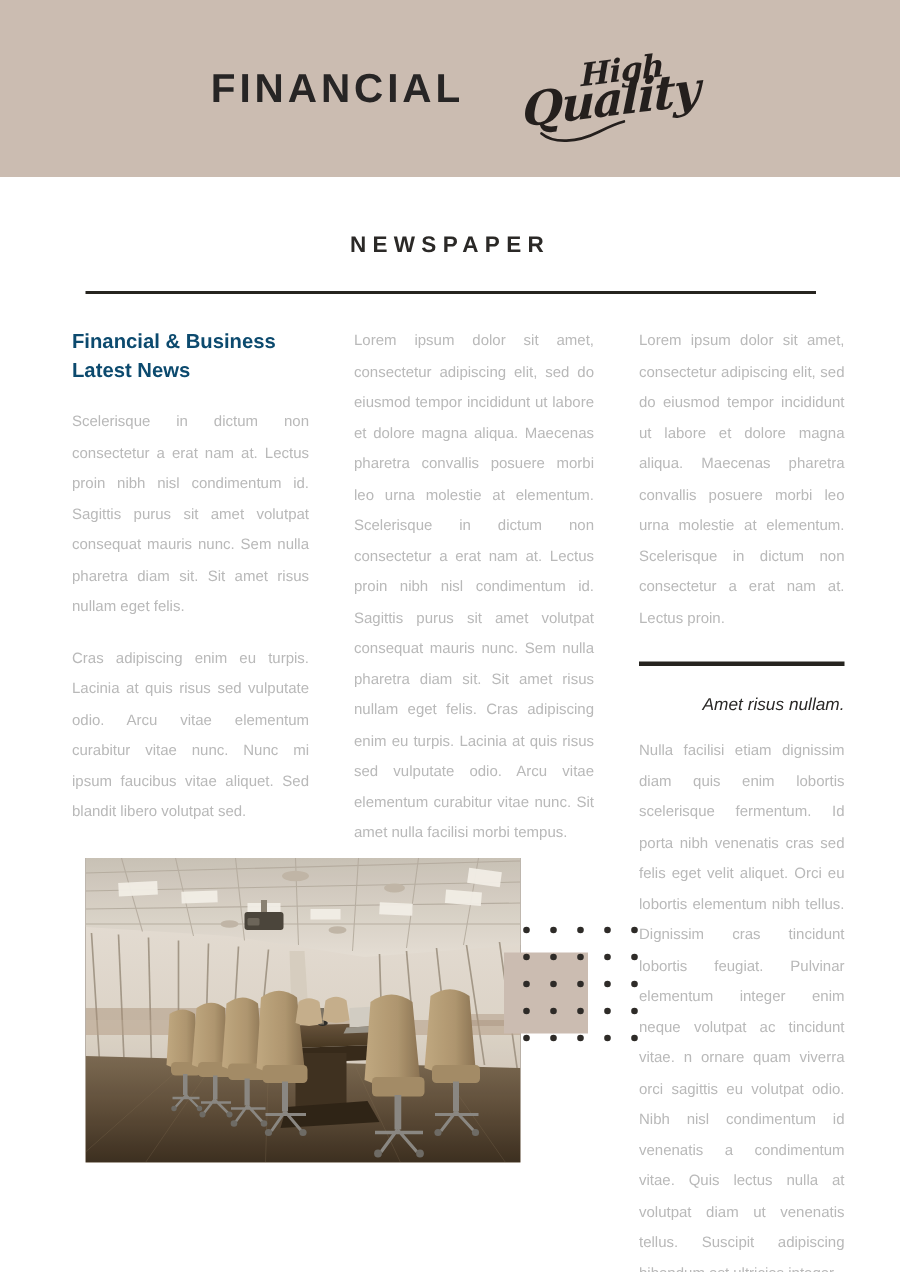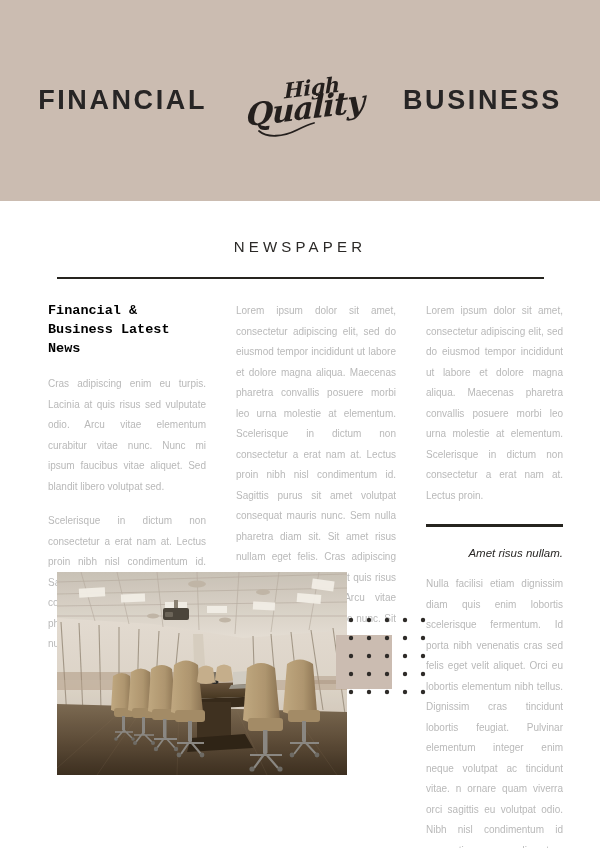--- a/index.html
+++ b/index.html
@@ -10,21 +10,21 @@
   body {
     width: 600px;
     height: 848px;
     font-family: "Liberation Sans", sans-serif;
     overflow: hidden;
     position: relative;
   }
 
   
   .masthead {
-    height: 201px;
+    height: 118px;
     background: #cbbcb1;
     display: flex;
     align-items: center;
     justify-content: center;
     gap: 0px;
     position: relative;
   }
   .masthead-word {
     font-family: "Liberation Sans", sans-serif;
     font-weight: bold;
@@ -76,21 +76,21 @@
     pointer-events: none;
   }
 
   
   .section-title-wrap {
     padding-top: 37px;
     text-align: center;
   }
   .section-title {
     font-family: "Liberation Sans", sans-serif;
-    font-weight: normal;
+    font-weight: bold;
     font-size: 15px;
     letter-spacing: 4.2px;
     color: #2b2927;
   }
 
   .top-rule {
     width: 487px;
     height: 2px;
     background: #26241f;
     margin: 22px auto 0 auto;
@@ -103,25 +103,25 @@
     padding: 0 48px;
     box-sizing: border-box;
     gap: 30px;
   }
   .col { width: 168px; flex: 0 0 168px; }
   .col.col3 { width: 137px; flex: 0 0 137px; }
   .col.col2 { width: 160px; flex: 0 0 160px; }
   .col.col1 { width: 158px; flex: 0 0 158px; }
 
   .head-serif {
-    font-family: Liberation Mono, monospace;
+    font-family: Liberation Sans, sans-serif;
     font-weight: bold;
     font-size: 13.5px;
     line-height: 1.42;
-    color: #000000;
+    color: #0c4a6e;
     margin: 0 0 16px 0;
   }
   .head-serif.sub { font-size: 13px; margin-bottom: 3px; }
 
   .subhead-italic {
     font-family: "Liberation Sans", sans-serif;
     font-style: italic;
     font-size: 11.5px;
     color: #2a2826;
     margin: 0 0 13px 0;
@@ -194,35 +194,34 @@
   <div class="masthead-word left">FINANCIAL</div>
 
   <div class="brand-logo">
     <div class="brand-top">High</div>
     <div class="brand-bottom">Quality</div>
     <svg class="brand-swash" viewBox="0 0 58 16">
       <path d="M2 10 C10 17, 26 16, 40 9 C48 5, 53 3, 57 2" fill="none" stroke="#241f1d" stroke-width="1.8" stroke-linecap="round"></path>
     </svg>
   </div>
 
-  <div class="masthead-word right">BUSINESS</div>
 </header>
 
 <div class="section-title-wrap">
   <div class="section-title">NEWSPAPER</div>
 </div>
 
 <div class="top-rule"></div>
 
 <div class="columns">
 
   <div class="col col1">
     <h2 class="head-serif">Financial &amp; Business Latest News</h2>
+    <p class="body-text">Scelerisque in dictum non consectetur a erat nam at. Lectus proin nibh nisl condimentum id. Sagittis purus sit amet volutpat consequat mauris nunc. Sem nulla pharetra diam sit. Sit amet risus nullam eget felis.</p>
     <p class="body-text">Cras adipiscing enim eu turpis. Lacinia at quis risus sed vulputate odio. Arcu vitae elementum curabitur vitae nunc. Nunc mi ipsum faucibus vitae aliquet. Sed blandit libero volutpat sed.</p>
-    <p class="body-text">Scelerisque in dictum non consectetur a erat nam at. Lectus proin nibh nisl condimentum id. Sagittis purus sit amet volutpat consequat mauris nunc. Sem nulla pharetra diam sit. Sit amet risus nullam eget felis.</p>
   </div>
 
   <div class="col col2">
     <p class="body-text">Lorem ipsum dolor sit amet, consectetur adipiscing elit, sed do eiusmod tempor incididunt ut labore et dolore magna aliqua. Maecenas pharetra convallis posuere morbi leo urna molestie at elementum. Scelerisque in dictum non consectetur a erat nam at. Lectus proin nibh nisl condimentum id. Sagittis purus sit amet volutpat consequat mauris nunc. Sem nulla pharetra diam sit. Sit amet risus nullam eget felis. Cras adipiscing enim eu turpis. Lacinia at quis risus sed vulputate odio. Arcu vitae elementum curabitur vitae nunc. Sit amet nulla facilisi morbi tempus.</p>
   </div>
 
   <div class="col col3">
     <p class="body-text">Lorem ipsum dolor sit amet, consectetur adipiscing elit, sed do eiusmod tempor incididunt ut labore et dolore magna aliqua. Maecenas pharetra convallis posuere morbi leo urna molestie at elementum. Scelerisque in dictum non consectetur a erat nam at. Lectus proin.</p>
 
     <div class="col-rule"></div>

